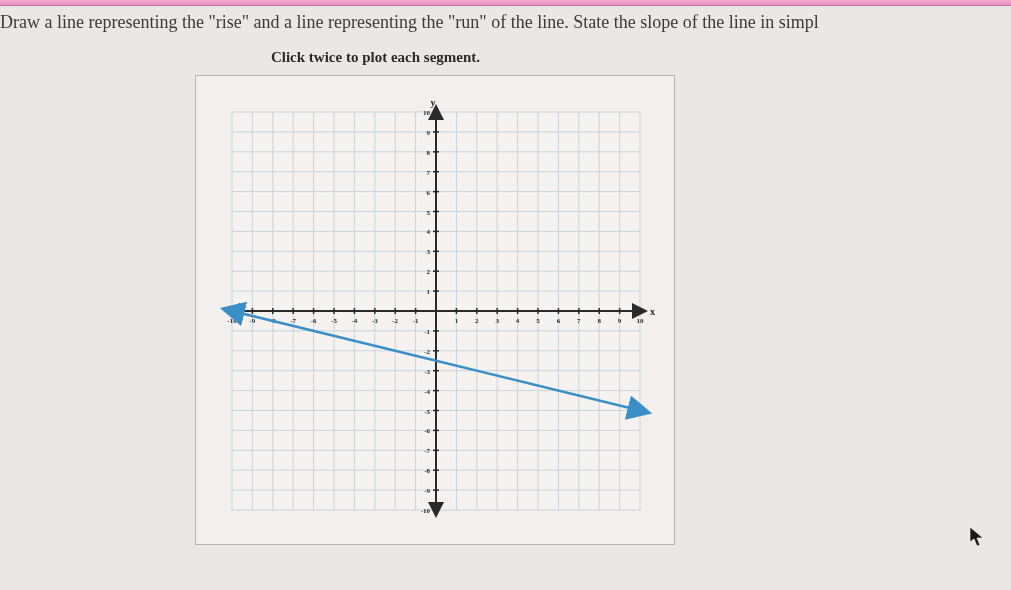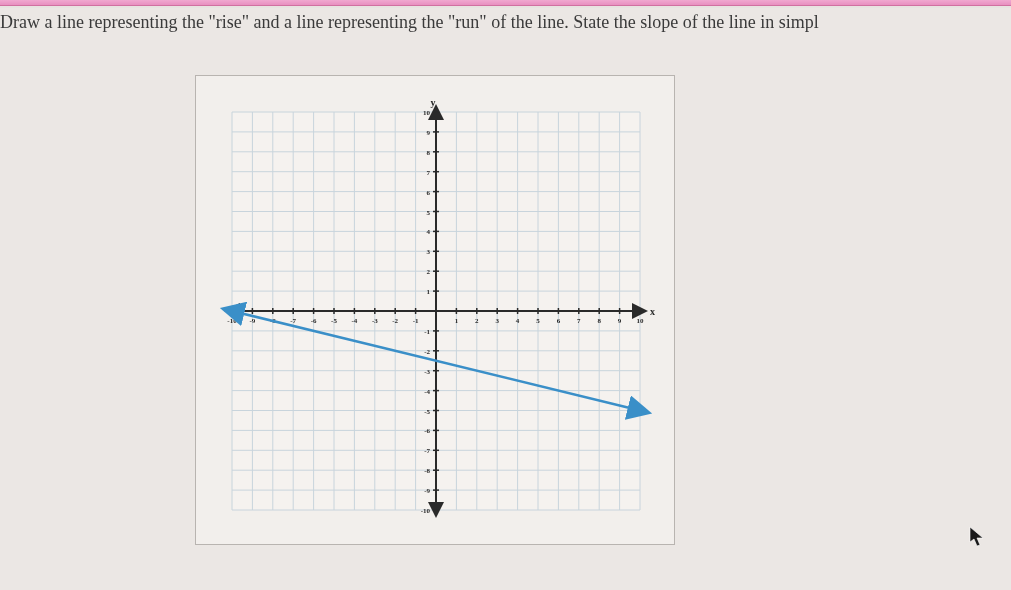--- a/index.html
+++ b/index.html
@@ -58,21 +58,21 @@
 </head>
 <body>
 
 <div class="pink-bar"></div>
 
 <div class="content">
 
   <div class="question">Draw a line representing the "rise" and a line representing the "run" of the line. State the slope of the line in simpl</div>
 
   <div class="instructions">
-    <br>
+    <span>Click twice to plot each segment.</span><br>
   </div>
 
   <div class="graph-wrap">
     <svg id="graph" class="graph-svg" width="444" height="434">
         <rect x="18" y="18" width="408" height="398" fill="#f5f2ef"></rect>
         <line x1="18" y1="416" x2="18" y2="18" stroke="#c8d4dc" stroke-width="1"></line>
         <line x1="38.400000000000006" y1="416" x2="38.400000000000006" y2="18" stroke="#c8d4dc" stroke-width="1"></line>
         <line x1="58.800000000000004" y1="416" x2="58.800000000000004" y2="18" stroke="#c8d4dc" stroke-width="1"></line>
         <line x1="79.19999999999999" y1="416" x2="79.19999999999999" y2="18" stroke="#c8d4dc" stroke-width="1"></line>
         <line x1="99.60000000000001" y1="416" x2="99.60000000000001" y2="18" stroke="#c8d4dc" stroke-width="1"></line>

